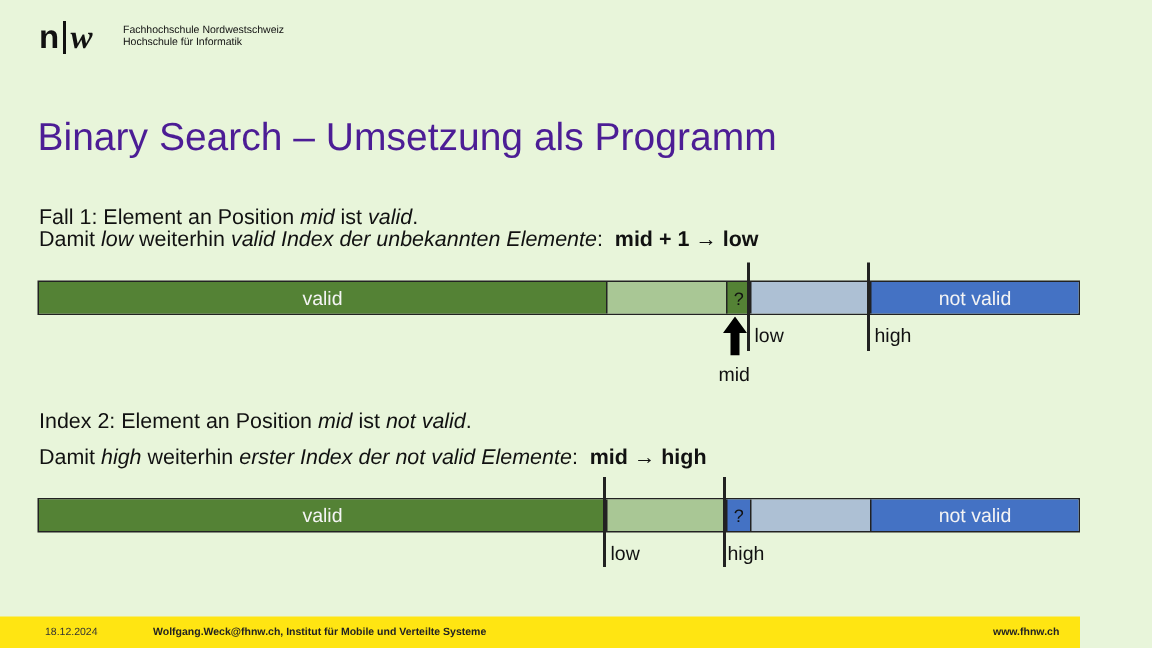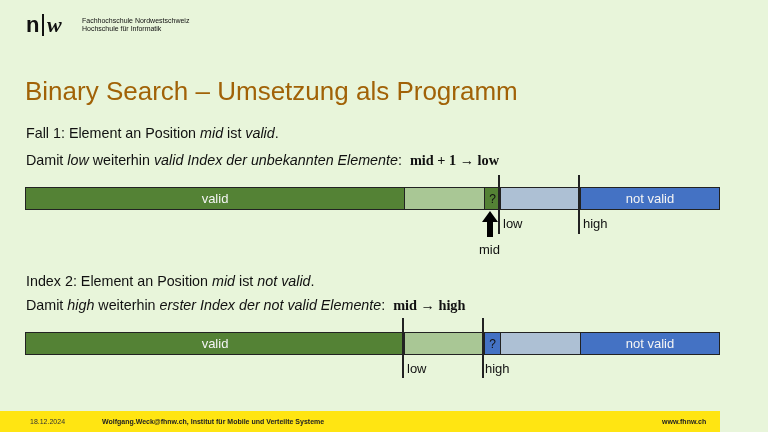--- a/index.html
+++ b/index.html
@@ -7,24 +7,24 @@
     width:768px; height:432px; position:relative; overflow:hidden;
     background:#e8f5da;
     font-family:"Liberation Sans", sans-serif; color:#111;
   }
   .abs { position:absolute; }
   .logo { left:26px; top:14px; height:22px; display:flex; align-items:center; }
   .logo-n { font-weight:bold; font-size:22px; line-height:22px; font-family:"Liberation Sans", sans-serif; }
   .logo-bar { width:1.5px; height:22px; background:#111; margin:0 3px 0 3px; }
   .logo-w { font-style:italic; font-weight:bold; font-size:22px; line-height:22px; font-family:"Liberation Serif", serif; }
   .org { left:82px; top:17px; font-size:7px; line-height:8px; color:#111; }
-  .title { left:25px; top:76px; font-size:26px; line-height:30px; color:#a16207;text-align:center; }
+  .title { left:25px; top:76px; font-size:26px; line-height:30px; color:#4c1d95;text-align:center; }
   .line { left:26px; font-size:14.3px; line-height:18px; white-space:nowrap; }
   .line i { font-style:italic; }
-  .line b { font-weight:bold;font-family:Liberation Serif, serif; }
+  .line b { font-weight:bold; }
   .bar { position:absolute; left:25px; width:695px; height:23px; border:1.3px solid #222; box-sizing:border-box; display:flex; }
   .seg { height:100%; box-sizing:border-box; display:flex; align-items:center; justify-content:center; font-size:13px; color:#f4f4f4; }
   .seg + .seg { border-left:1.3px solid #222; }
   .valid { background:#548235; }
   .lightgreen { background:#a9c795; }
   .lightblue { background:#adc0d4; }
   .notvalid { background:#4472c4; }
   .q { color:#111; font-size:12px; }
   .vline { position:absolute; width:1.5px; background:#222; }
   .lbl { position:absolute; font-size:13px; color:#111; line-height:15px; }
@@ -41,21 +41,21 @@
   <span class="logo-bar"></span>
   <span class="logo-w">w</span>
 </div>
 <div class="abs org">
   <div>Fachhochschule Nordwestschweiz</div>
   <div>Hochschule für Informatik</div>
 </div>
 
 <div class="abs title">Binary Search – Umsetzung als Programm</div>
 
-<div class="abs line" style="top:124px;">
+<div class="abs line" style="top:136px;">
   <span>Fall 1: Element an Position </span><i>mid</i><span> ist </span><i>valid</i><span>.</span>
 </div>
 <div class="abs line" style="top:151px;">
   <span>Damit </span><i>low</i><span> weiterhin </span><i>valid Index der unbekannten Elemente</i><span style="white-space:pre">:  </span><b>mid + 1 → low</b>
 </div>
 
 <div class="bar" style="top:187px;">
   <div class="seg valid" style="width:378px;">valid</div>
   <div class="seg lightgreen" style="width:80px;"></div>
   <div class="seg q" style="width:16px; background:#548235;">?</div>

